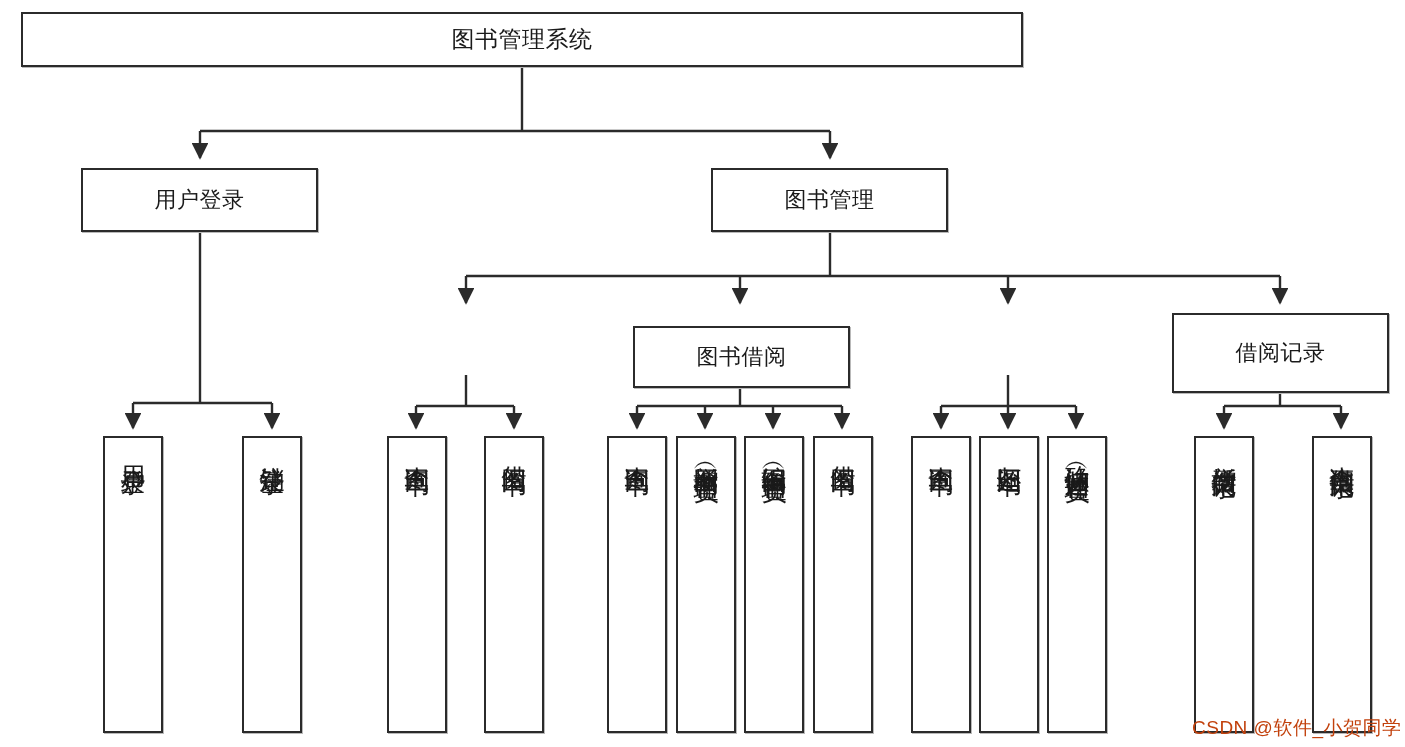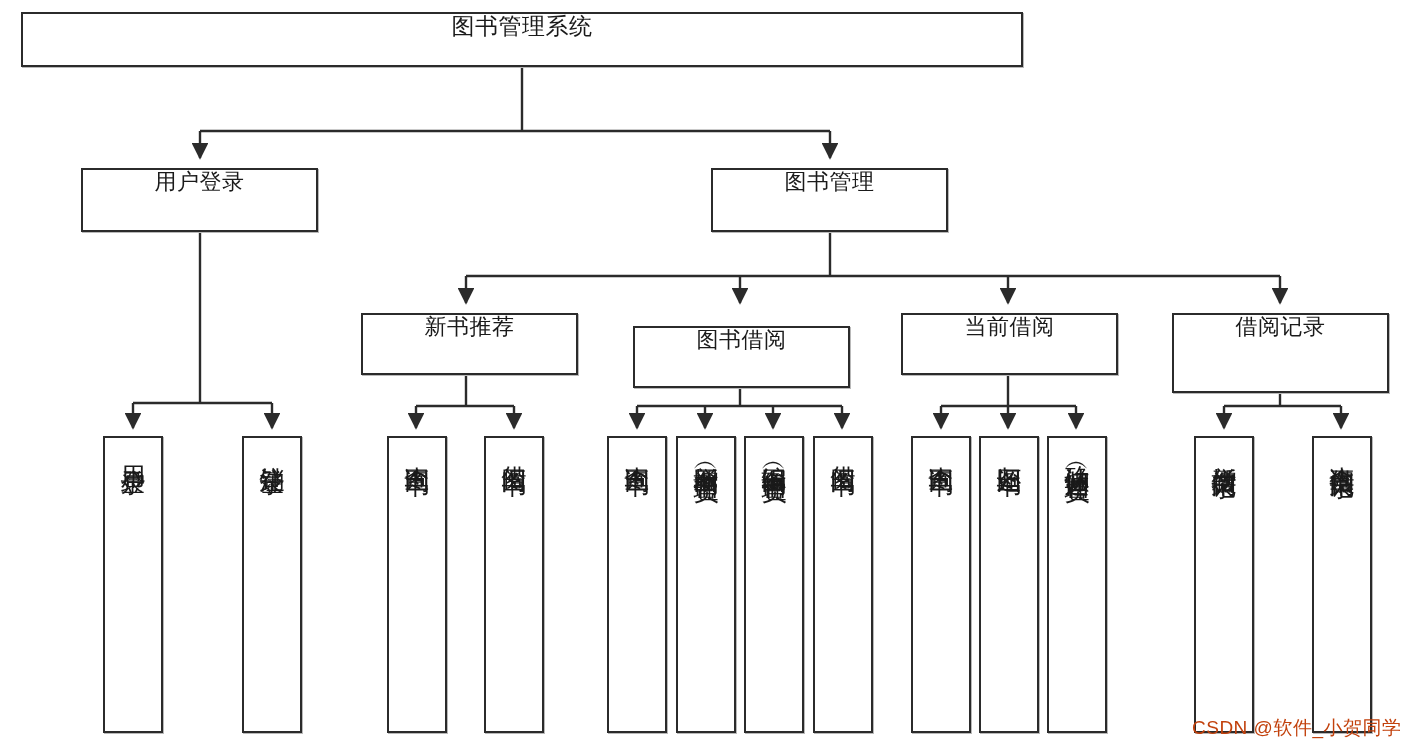--- a/index.html
+++ b/index.html
@@ -24,21 +24,21 @@
     width: 1405px;
     height: 747px;
   }
   .node {
     position: absolute;
     box-sizing: border-box;
     background: #ffffff;
     border: 2px solid #2b2b2b;
     box-shadow: 1px 1px 0 0 #b9b9b9;
     display: flex;
-    align-items: flex-start;
+    align-items: center;
     justify-content: center;
     color: #1a1a1a;
     z-index: 2;
   }
   .node .label {
     display: block;
     line-height: 1.08;
     white-space: nowrap;
   }
   .node.horiz .label {
@@ -127,28 +127,22 @@
     <span class="label">图书管理系统</span>
   </div>
 
   <div class="node horiz" style="left:81px; top:168px; width:237px; height:64px;">
     <span class="label">用户登录</span>
   </div>
   <div class="node horiz" style="left:711px; top:168px; width:237px; height:64px;">
     <span class="label">图书管理</span>
   </div>
 
-  <div class="node horiz" style="left:361px; top:313px; width:217px; height:62px;">
-    <span class="label">新书推荐</span>
-  </div>
   <div class="node horiz" style="left:633px; top:313px; width:217px; height:62px;margin-top:13px;">
     <span class="label">图书借阅</span>
-  </div>
-  <div class="node horiz" style="left:901px; top:313px; width:217px; height:62px;">
-    <span class="label">当前借阅</span>
   </div>
   <div class="node horiz" style="left:1172px; top:313px; width:217px; height:80px;">
     <span class="label">借阅记录</span>
   </div>
 
   <div class="node vert" style="left:103px; top:436px; width:60px; height:297px;">
     <span class="label">用户登录</span>
   </div>
   <div class="node vert" style="left:242px; top:436px; width:60px; height:297px;">
     <span class="label">注销登录</span>

